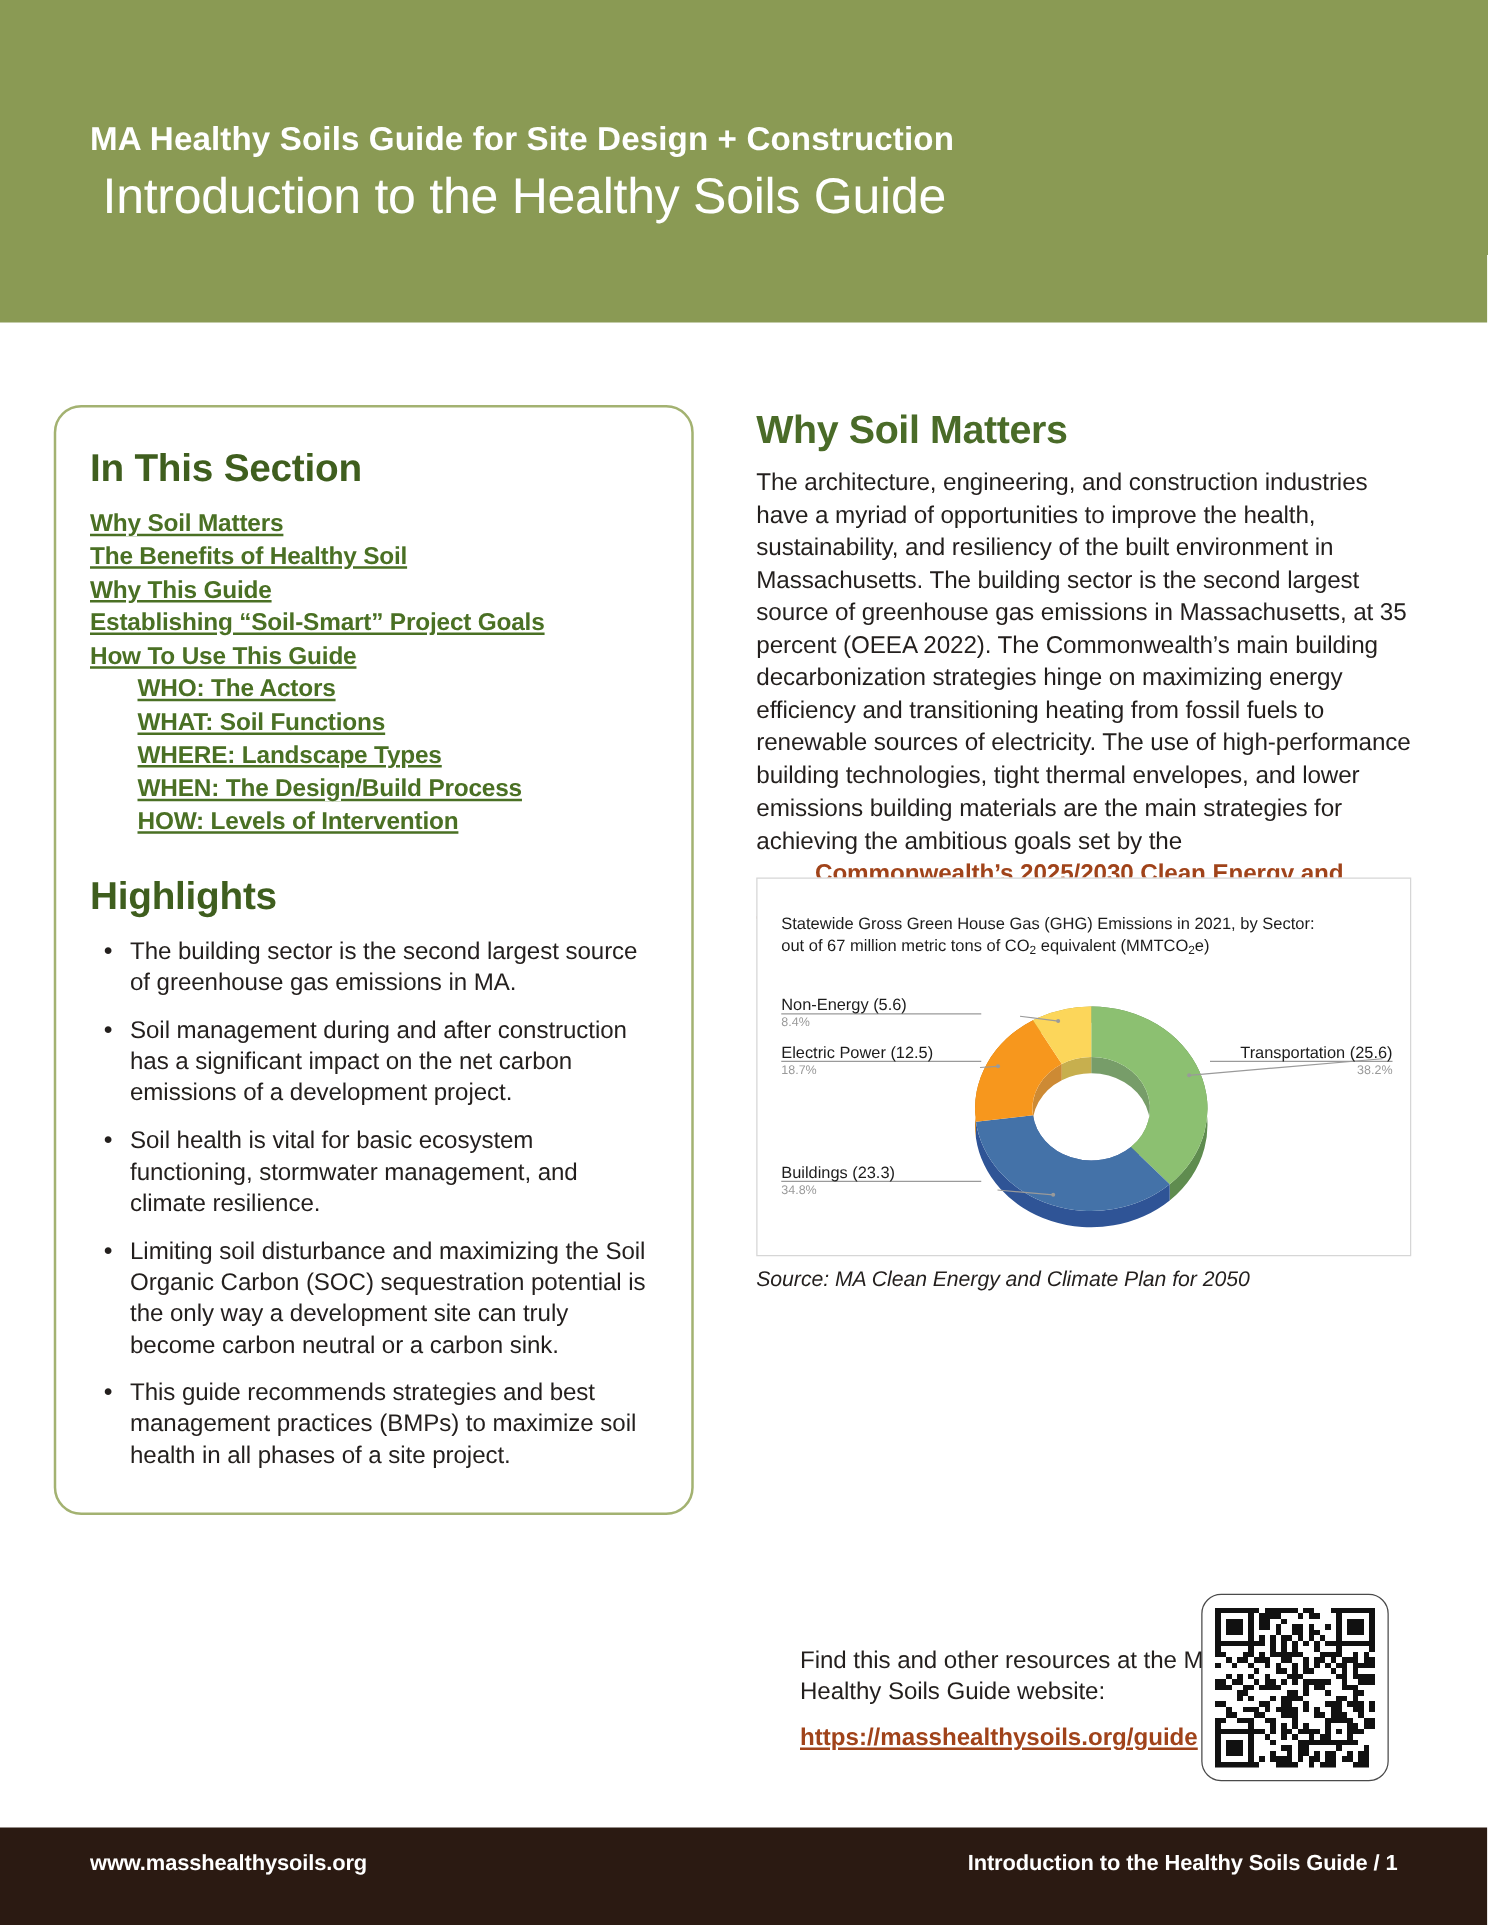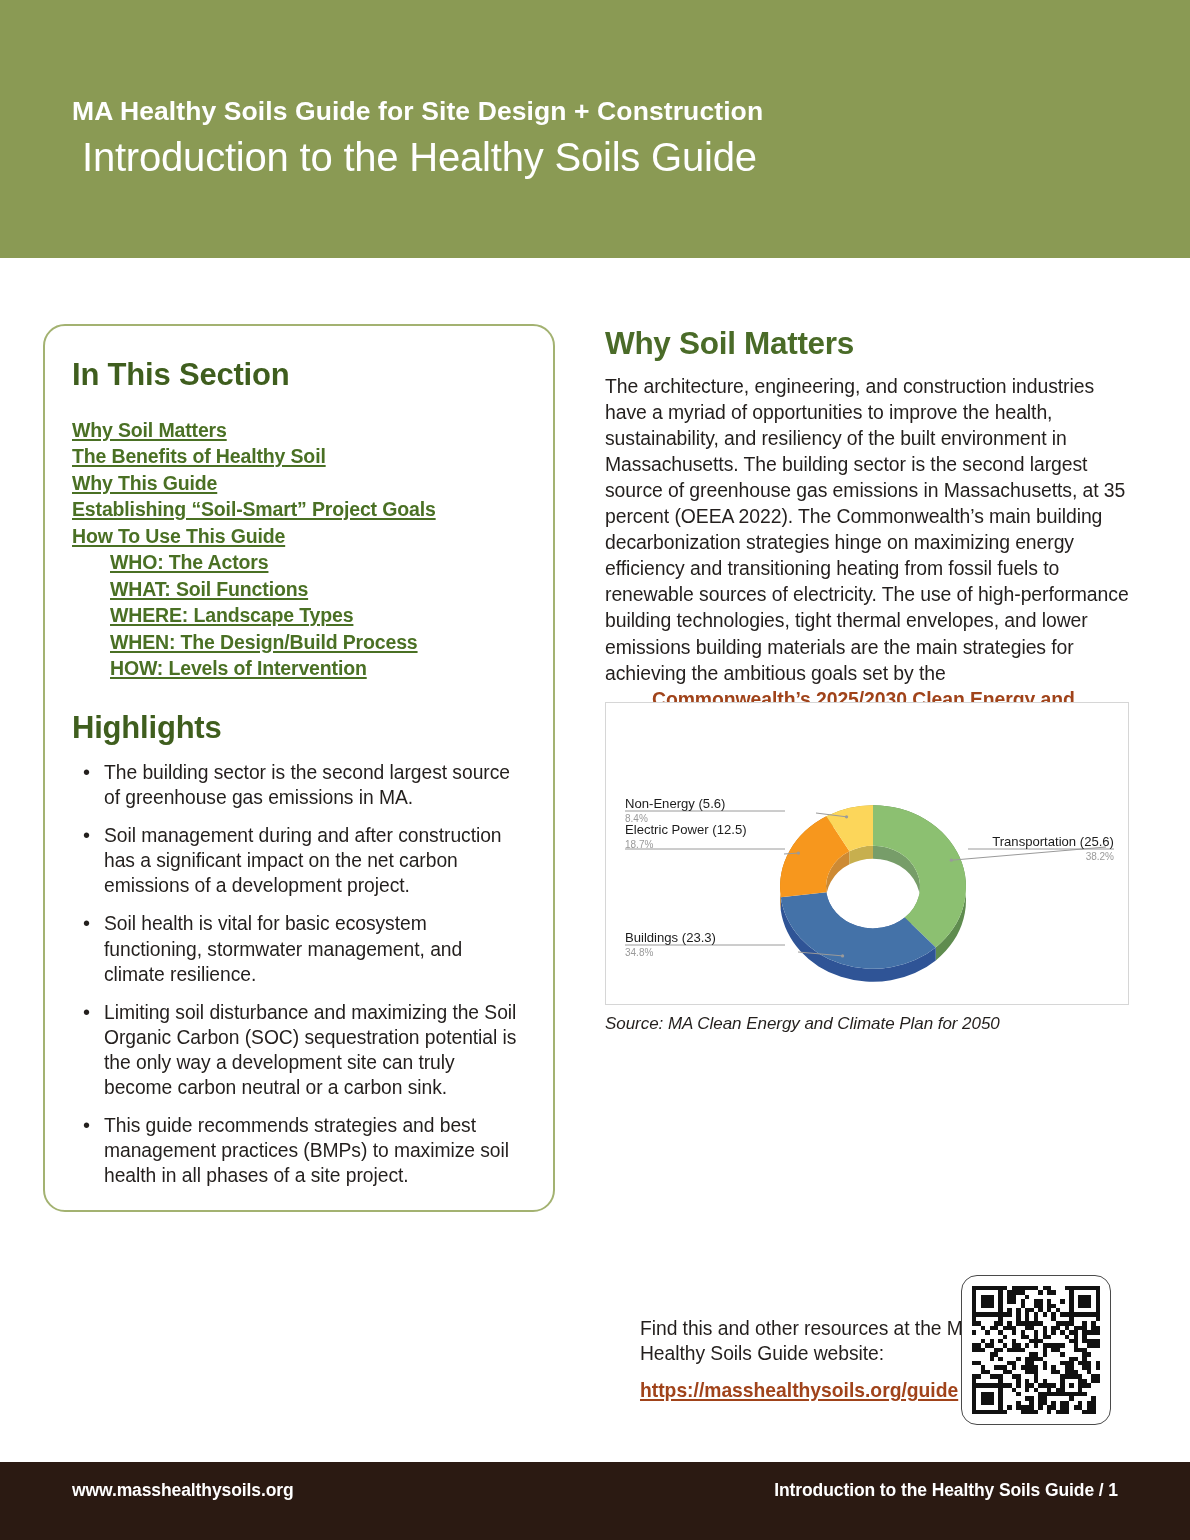--- a/index.html
+++ b/index.html
@@ -59,21 +59,21 @@
     border-radius: 22px;
     background: #ffffff;
     padding: 32px 28px 0 27px;
   }
   .side-h1 {
     font-size: 31px;
     font-weight: 700;
     color: #3f5e1e;
     letter-spacing: -0.2px;
     line-height: 1.1;
-    margin-bottom: 25px;
+    margin-bottom: 14px;
   }
   .toc { list-style: none; }
   .toc li { line-height: 1.0; }
   .toc a {
     display: inline-block;
     font-size: 19.5px;
     font-weight: 700;
     color: #4a7024;
     text-decoration: underline;
     text-underline-offset: 2px;
@@ -287,20 +287,24 @@
     </ul>
   </div>
 
   <div class="main">
     <div class="main-h1">Why Soil Matters</div>
     <p class="body-p"><span>The architecture, engineering, and construction industries have a myriad of opportunities to improve the health, sustainability, and resiliency of the built environment in Massachusetts. The building sector is the second largest source of greenhouse gas emissions in Massachusetts, at 35 percent (OEEA 2022). The Commonwealth’s main building decarbonization strategies hinge on maximizing energy efficiency and transitioning heating from fossil fuels to renewable sources of electricity. The use of high-performance building technologies, tight thermal envelopes, and lower emissions building materials are the main strategies for achieving the ambitious goals set by the </span><a href="#" class="inline-link">Commonwealth’s 2025/2030 Clean Energy and Climate Plan (CECP)</a><span>.</span></p>
   </div>
 
   <div class="chart-box">
 
+    <div class="chart-title">
+      <span>Statewide Gross Green House Gas (GHG) Emissions in 2021, by Sector:</span><br>
+      <span>out of 67 million metric tons of CO</span><sub>2</sub><span> equivalent (MMTCO</span><sub>2</sub><span>e)</span>
+    </div>
 
     <svg class="chart-canvas" viewBox="0 0 524 303">
       <g id="donut-slices">
           <path d="M267 102.16 A93 81.84 0 0 1 329.7673481729328 244.3891624928249L329.7673481729328 257.3891624928249 A93 81.84 0 0 0 267 115.16 Z" fill="#5f8c4f"></path>
           <path d="M329.7673481729328 244.3891624928249 A93 81.84 0 0 1 174.74430420616866 194.33341076705958L174.74430420616866 207.33341076705958 A93 81.84 0 0 0 329.7673481729328 257.3891624928249 Z" fill="#2f5496"></path>
           <path d="M174.74430420616866 194.33341076705958 A93 81.84 0 0 1 220.37417375871652 113.18852469920726L220.37417375871652 126.18852469920726 A93 81.84 0 0 0 174.74430420616866 207.33341076705958 Z" fill="#c47610"></path>
           <path d="M220.37417375871652 113.18852469920726 A93 81.84 0 0 1 267 102.16L267 115.16 A93 81.84 0 0 0 220.37417375871652 126.18852469920726 Z" fill="#bda12f"></path>
           <path d="M267 142.64 A47 41.36 0 0 1 298.72113294761124 214.51925416304056L298.72113294761124 227.51925416304056 A47 41.36 0 0 0 267 155.64 Z" fill="#5f8c4f" opacity="0.85"></path>
           <path d="M298.72113294761124 214.51925416304056 A47 41.36 0 0 1 220.37615373860137 189.2222613553957L220.37615373860137 202.2222613553957 A47 41.36 0 0 0 298.72113294761124 227.51925416304056 Z" fill="#2f5496" opacity="0.85"></path>
           <path d="M220.37615373860137 189.2222613553957 A47 41.36 0 0 1 243.43641039419006 148.21355549314774L243.43641039419006 161.21355549314774 A47 41.36 0 0 0 220.37615373860137 202.2222613553957 Z" fill="#c47610" opacity="0.85"></path>
@@ -324,21 +328,21 @@
           <path d="M19 242 L179 242"></path>
           <path d="M362 146 L508 146"></path>
         </g>
     </svg>
 
     <div class="clabel" style="left:19px; top:93px;">
       <span>Non-Energy (5.6)</span>
       <span class="pct">8.4%</span>
     </div>
 
-    <div class="clabel" style="left:19px; top:119px;">
+    <div class="clabel" style="left:19px; top:131px;">
       <span>Electric Power (12.5)</span>
       <span class="pct">18.7%</span>
     </div>
 
     <div class="clabel" style="left:19px; top:227px;">
       <span>Buildings (23.3)</span>
       <span class="pct">34.8%</span>
     </div>
 
     <div class="clabel right" style="right:14px; top:131px;">

